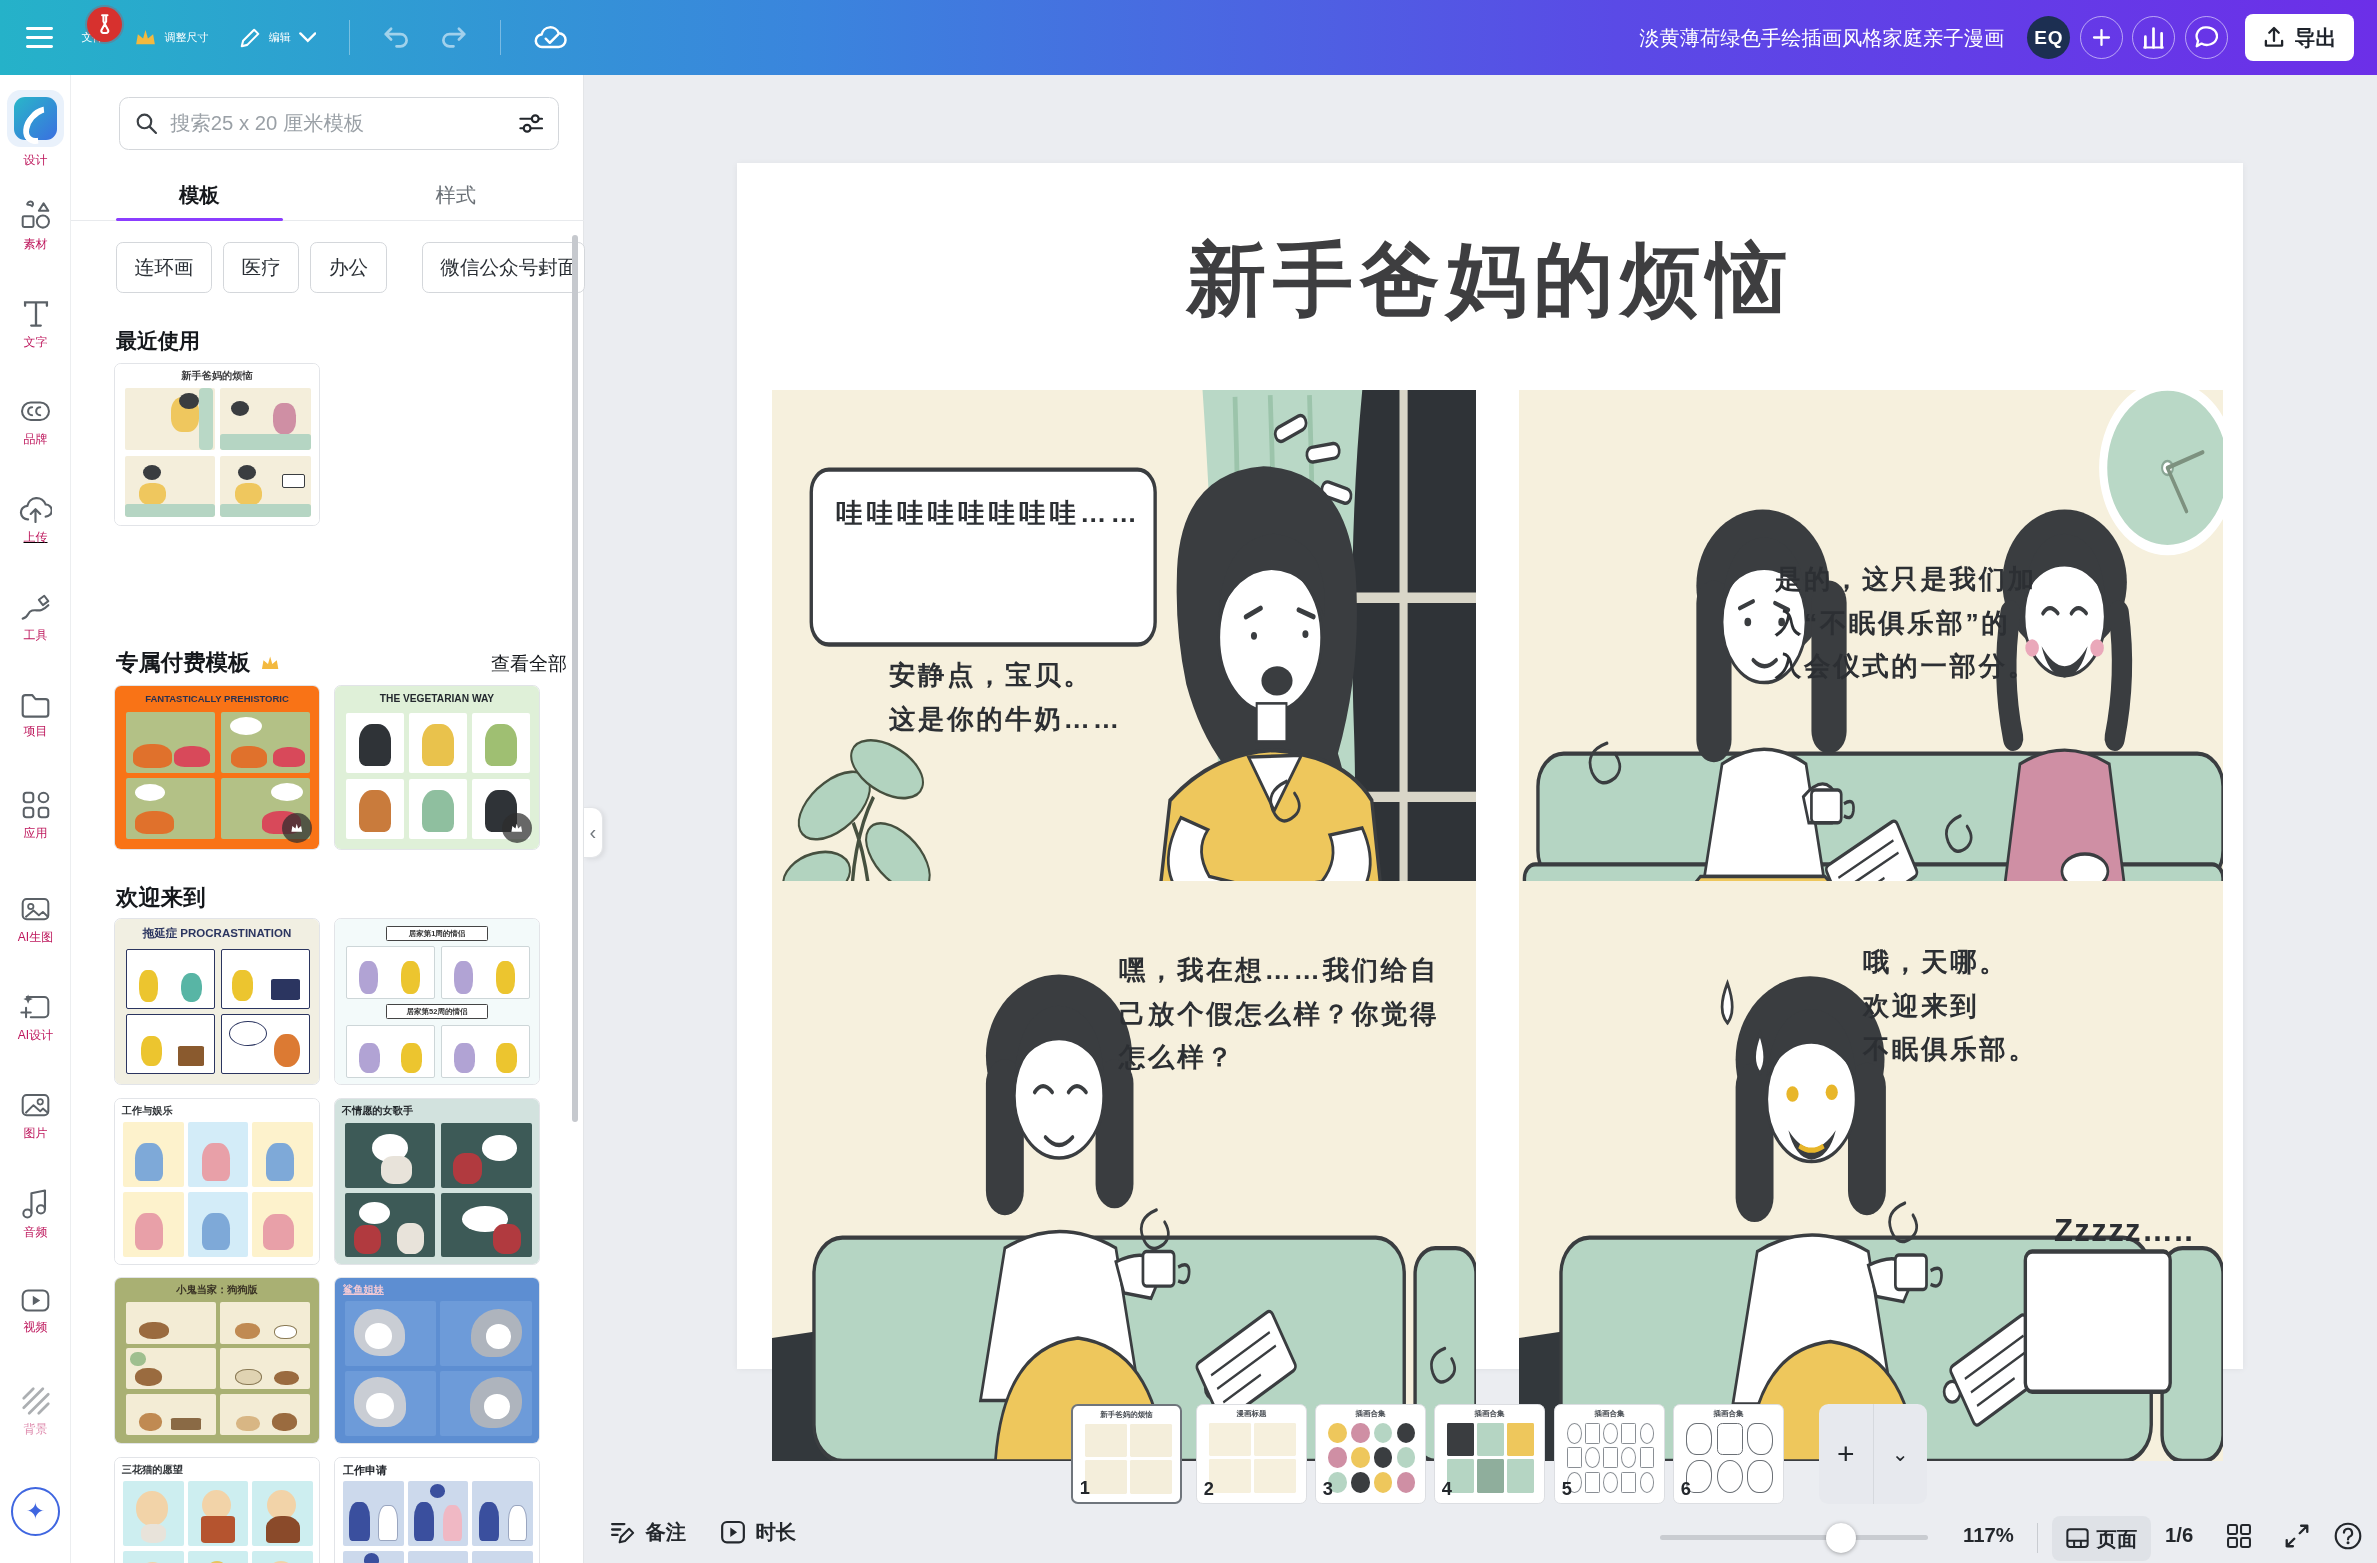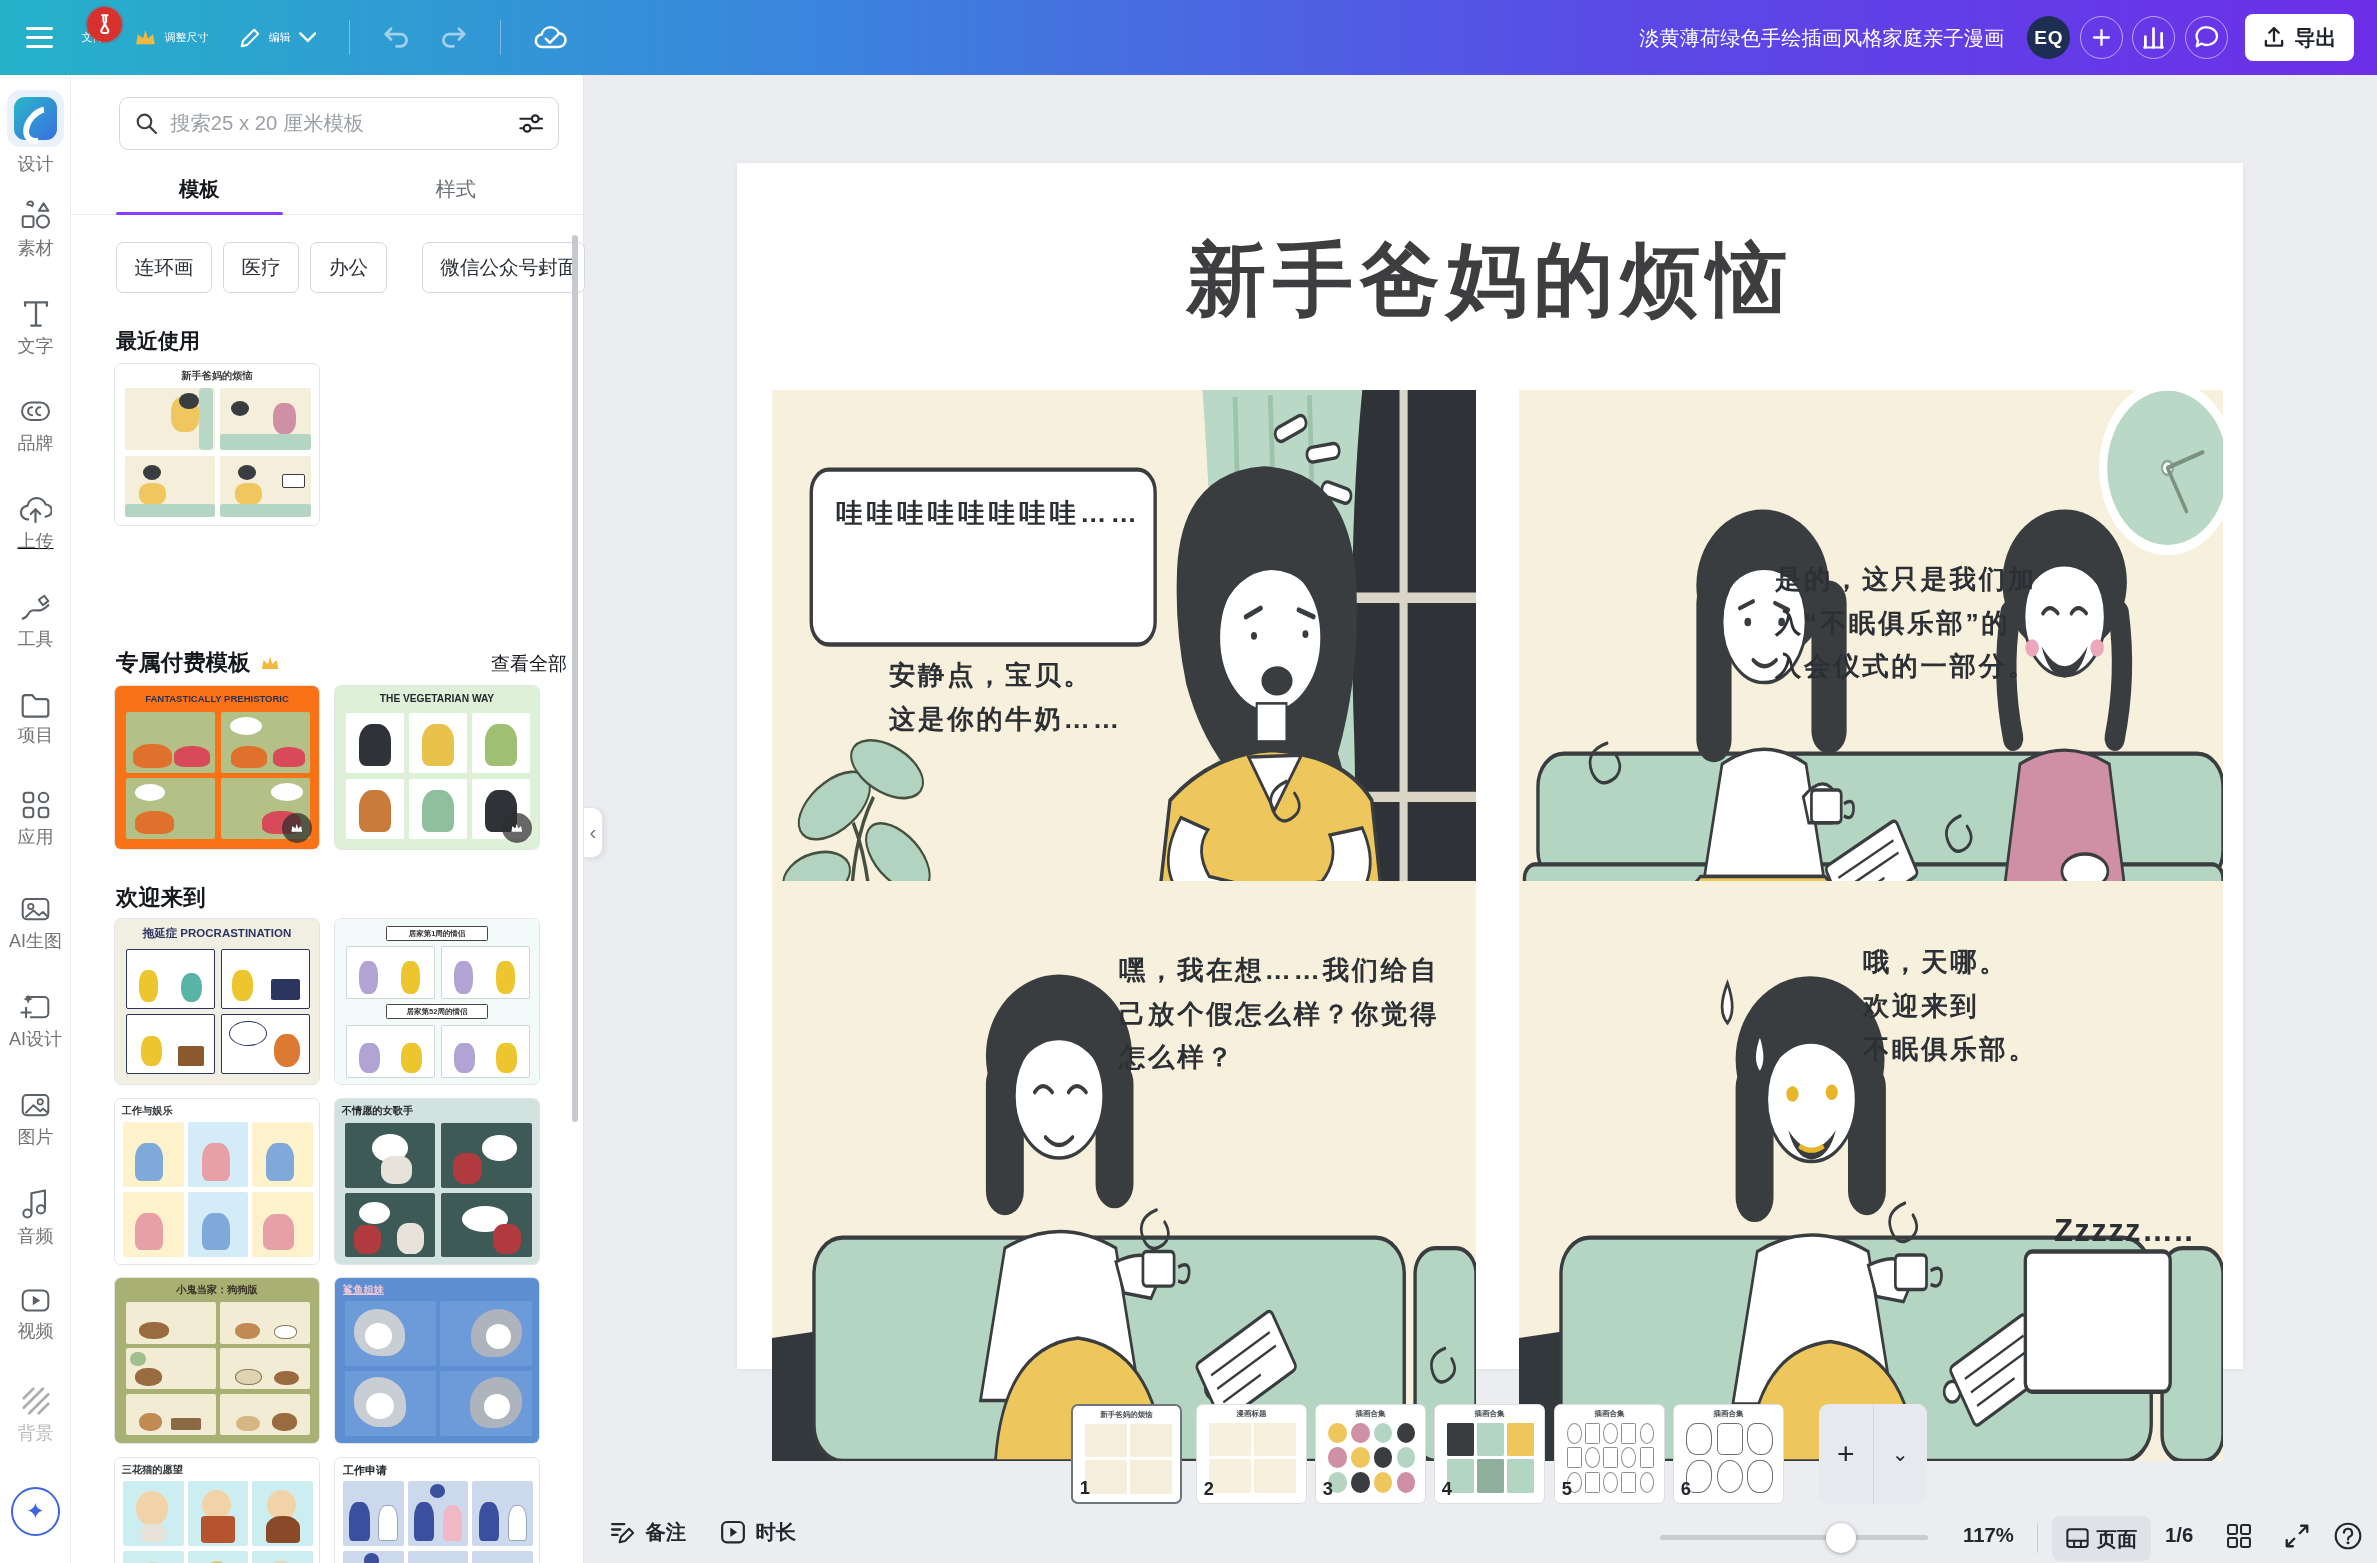--- a/index.html
+++ b/index.html
@@ -22,39 +22,39 @@
   .circle-btn { width:43px; height:43px; border-radius:50%; border:1.4px solid rgba(255,255,255,.55);
     display:flex; align-items:center; justify-content:center; margin-left:9.5px; cursor:pointer; }
   .export-btn { height:47px; background:#fff; color:#1e232b; border-radius:8.1px; display:flex; align-items:center;
     gap:9.5px; padding:0 17.6px; font-size:21px; font-weight:700; margin:0 23px 0 17.6px; cursor:pointer; }
   .doc-title { font-size:20.3px; font-weight:500; margin-right:23px; white-space:nowrap; }
 
   
   #rail { position:absolute; left:0; top:75px; width:71px; height:1489px; background:#fff; z-index:40;
     border-right:0.7px solid #eceef0; }
   .rail-item { position:absolute; left:0; width:71px; display:flex; flex-direction:column; align-items:center; gap:5.4px; cursor:pointer; }
-  .rail-item .lbl { font-size:18px; color:#737373; white-space:nowrap; }
+  .rail-item .lbl { font-size:12px; color:#be185d; white-space:nowrap; }
   .rail-item svg { display:block; }
   .design-logo { width:43px; height:43px; border-radius:11px;
     background:linear-gradient(135deg,#29b7c9,#3a6fe0); position:relative; }
   .design-logo:after{ content:""; position:absolute; left:12.2px; top:6.8px; width:17.6px; height:30px;
     border-radius:50%; border:6.1px solid #fff; border-top-color:transparent; border-right-color:transparent; transform:rotate(40deg);}
   .design-pill { width:57px; height:57px; border-radius:13.5px; background:#e9f1fb; display:flex; align-items:center; justify-content:center;}
   .ai-circle { width:49px; height:49px; border-radius:50%; border:2.7px solid #3f66e0; display:flex; align-items:center;
     justify-content:center; color:#3f66e0; font-size:23px; background:#fff; }
 
   
   #panel { position:absolute; left:71px; top:75px; width:513px; height:1489px; background:#fff; z-index:30;
     border-right:0.7px solid #e3e5e8; }
   .searchbox { position:absolute; left:48px; top:22.4px; width:440px; height:53px; border:1.4px solid #d4d7db;
     border-radius:9.5px; display:flex; align-items:center; padding:0 15px; gap:12.2px; background:#fff;}
   .searchbox input { border:none; outline:none; flex:1; font-size:20.3px; color:#202428; background:transparent;
     font-family:"Liberation Sans","DejaVu Sans",sans-serif;}
   .searchbox input::placeholder { color:#9aa0a6; }
-  .tabs { position:absolute; left:0; top:95px; width:513px; height:45px; display:flex; border-bottom:1.4px solid #e8eaed;}
+  .tabs { position:absolute; left:0; top:101px; width:513px; height:45px; display:flex; border-bottom:1.4px solid #e8eaed;}
   .tab { flex:1; text-align:center; font-size:20.3px; color:#6b7177; cursor:pointer; padding-top:5.4px; position:relative;}
   .tab.active { color:#15181c; font-weight:700; }
   .tab.active:after { content:""; position:absolute; left:45px; right:45px; bottom:-1.4px; height:3.4px; background:#8b3dff; border-radius:2px;}
   .chips { position:absolute; left:45px; top:167px; display:flex; gap:11px; }
   .chip { border:1.4px solid #d4d7db; border-radius:6.8px; height:51px; display:flex; align-items:center;
     padding:0 17.6px; font-size:19.6px; color:#2a2f35; white-space:nowrap; cursor:pointer; background:#fff;}
   .chip-scroll { position:absolute; left:467px; top:182px; font-size:23px; color:#3c4146; cursor:pointer; }
   .p-heading { position:absolute; font-size:21px; font-weight:700; color:#15181c; }
   .see-all { position:absolute; font-size:19px; color:#15181c; cursor:pointer; }
 

